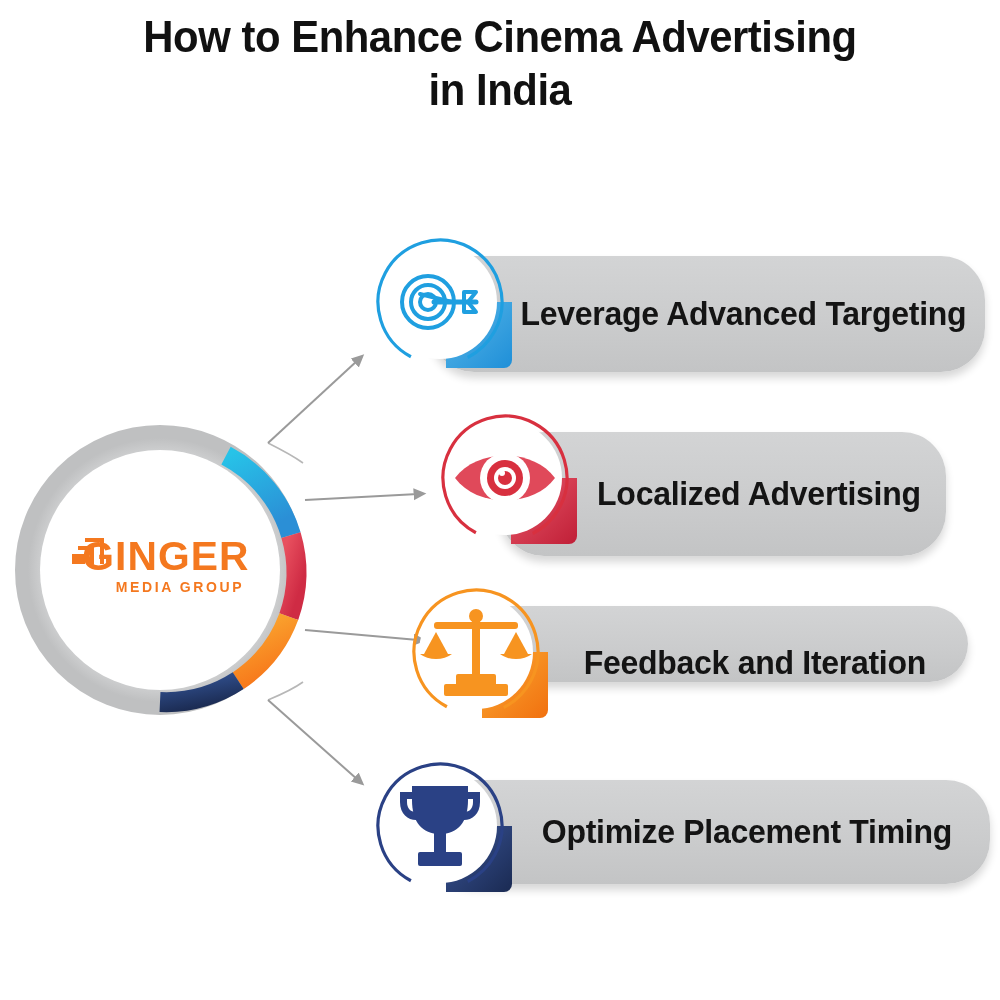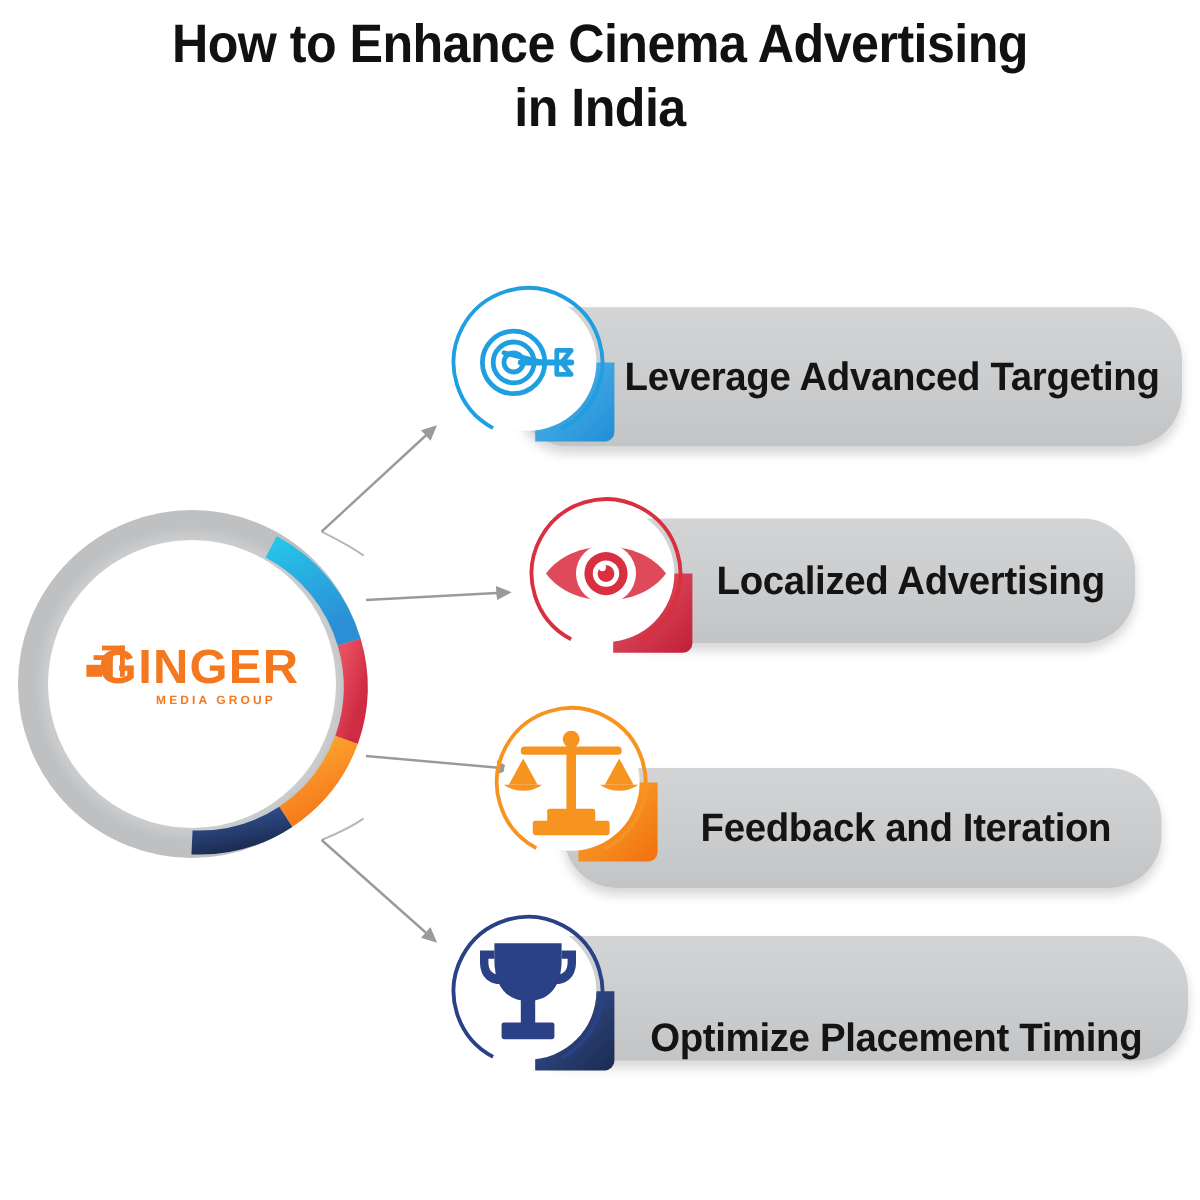--- a/index.html
+++ b/index.html
@@ -34,21 +34,21 @@
     text-align:center;
   }
   .logo-word{
     font-size:40px;font-weight:bold;color:#F4781F;
     letter-spacing:1px;line-height:1;
     font-family:"Liberation Sans", sans-serif;
     display:inline-block;
     transform:scaleX(1.02);
   }
   .logo-sub{
-    font-size:10px;font-weight:bold;color:#F4781F;
+    font-size:14px;font-weight:bold;color:#F4781F;
     letter-spacing:2.6px;margin-top:3px;margin-left:28px;
     font-family:"Liberation Sans", sans-serif;
   }
   .logo-mark{position:absolute;right:6px;top:-2px;width:40px;height:32px;}
 
   
   .connectors{position:absolute;left:0;top:0;width:1000px;height:1000px;pointer-events:none;}
 
   
   .row{position:absolute;}
@@ -181,21 +181,21 @@
           <circle cx="56" cy="74" r="8"></circle>
           <path d="M48,66 L80,74" stroke-width="4" stroke-linecap="round"></path>
           <path d="M62,74 L104,74" stroke-width="5" stroke-linecap="round"></path>
           <path d="M92,64 L104,64 L96,74 L104,84 L92,84 Z" stroke-width="4" stroke-linejoin="round"></path>
         </g>
       </svg>
     </div>
   </div>
 
   <div class="row">
-    <div class="pill" style="left:500px;top:432px;width:446px;height:104px;justify-content:flex-end;">
+    <div class="pill" style="left:500px;top:432px;width:446px;height:124px;justify-content:flex-end;">
       <div class="pill-text">Localized Advertising</div>
     </div>
     <div class="notch" style="left:500px;top:432px;border-width:0 0 30px 34px;border-color:transparent transparent #cbcccd transparent;"></div>
 
     <div class="badge" style="left:437px;top:404px;">
       <svg viewBox="0 0 148 148">
         <defs>
           <linearGradient id="wedge2" x1="0" y1="0" x2="1" y2="1">
             <stop offset="0%" stop-color="#e8596a"></stop>
               <stop offset="100%" stop-color="#c01f37"></stop>
@@ -210,21 +210,21 @@
           <circle cx="68" cy="74" r="18" fill="#d8303f"></circle>
           <circle cx="68" cy="74" r="11" fill="#ffffff"></circle>
           <circle cx="68" cy="74" r="7" fill="#d8303f"></circle>
           <circle cx="65" cy="69" r="3" fill="#ffffff"></circle>
         </g>
       </svg>
     </div>
   </div>
 
   <div class="row">
-    <div class="pill" style="left:470px;top:640px;width:498px;height:100px;">
+    <div class="pill" style="left:470px;top:606px;width:498px;height:76px;align-items:flex-end;">
       <div class="pill-text">Feedback and Iteration</div>
     </div>
     <div class="notch" style="left:470px;top:606px;border-width:0 0 30px 34px;border-color:transparent transparent #cbcccd transparent;"></div>
 
     <div class="badge" style="left:408px;top:578px;">
       <svg viewBox="0 0 148 148">
         <defs>
           <linearGradient id="wedge3" x1="0" y1="0" x2="1" y2="1">
             <stop offset="0%" stop-color="#fbab33"></stop>
               <stop offset="100%" stop-color="#f1700f"></stop>
@@ -242,21 +242,21 @@
           <path d="M96,76 L120,76 L108,54 Z" fill="#f79420"></path>
           <path d="M92,76 A22,16 0 0 0 124,76 Z" fill="#f79420"></path>
           <rect x="48" y="96" width="40" height="12" rx="2"></rect>
           <rect x="36" y="106" width="64" height="12" rx="2"></rect>
         </g>
       </svg>
     </div>
   </div>
 
   <div class="row">
-    <div class="pill" style="left:432px;top:780px;width:558px;height:104px;align-items:flex-end;">
+    <div class="pill" style="left:432px;top:780px;width:558px;height:104px;">
       <div class="pill-text">Optimize Placement Timing</div>
     </div>
     <div class="notch" style="left:432px;top:780px;border-width:0 0 30px 34px;border-color:transparent transparent #cbcccd transparent;"></div>
 
     <div class="badge" style="left:372px;top:752px;">
       <svg viewBox="0 0 148 148">
         <defs>
           <linearGradient id="wedge4" x1="0" y1="0" x2="1" y2="1">
             <stop offset="0%" stop-color="#3b5699"></stop>
               <stop offset="100%" stop-color="#1a2a52"></stop>

